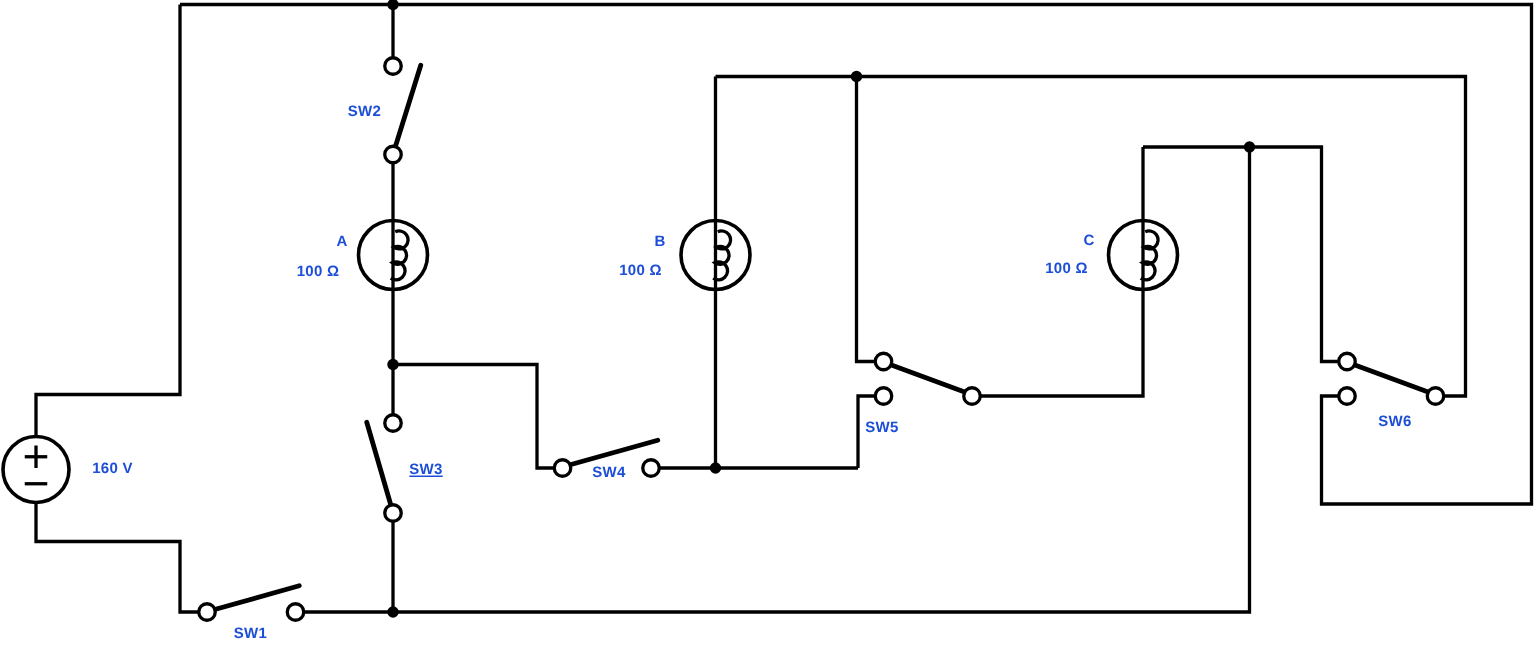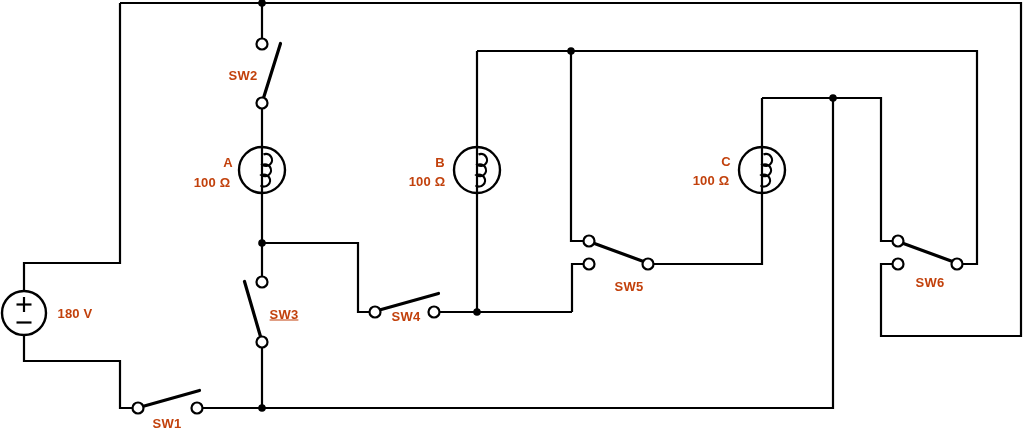--- a/index.html
+++ b/index.html
@@ -17,23 +17,23 @@
   .fil  { fill: none; stroke: #000; stroke-width: 2.2; }
   .term { fill: #fff; stroke: #000; stroke-width: 2.2; }
   .blade{ fill: none; stroke: #000; stroke-width: 3.2; stroke-linecap: round; }
   .dot  { fill: #000; stroke: none; }
   .src  { fill: none; stroke: #000; stroke-width: 2.4; }
   .sym  { fill: none; stroke: #000; stroke-width: 2.2; }
   .lbl {
     position: absolute;
     transform: translate(-50%, -50%);
     font-weight: bold;
-    font-size: 13px;
+    font-size: 10px;
     line-height: 1;
-    color: #c2410c;
+    color: #1d4ed8;
     white-space: nowrap;
     letter-spacing: 0.2px;
   }
 </style>
 </head>
 <body>
 
 <div class="stage">
 
   <svg width="1024" height="430" viewBox="0 0 1024 430">
@@ -118,31 +118,31 @@
     <g>
       <circle class="dot" cx="262" cy="3" r="3.8"></circle>
       <circle class="dot" cx="571" cy="51" r="3.8"></circle>
       <circle class="dot" cx="833" cy="98" r="3.8"></circle>
       <circle class="dot" cx="262" cy="243" r="3.8"></circle>
       <circle class="dot" cx="477" cy="312" r="3.8"></circle>
       <circle class="dot" cx="262" cy="408" r="3.8"></circle>
     </g>
   </svg>
 
-  <div class="lbl" style="left:75px;  top:313px;">180 V</div>
+  <div class="lbl" style="left:75px;  top:313px;">160 V</div>
 
   <div class="lbl" style="left:228px; top:162px;">A</div>
   <div class="lbl" style="left:212px; top:182px;">100 Ω</div>
 
   <div class="lbl" style="left:440px; top:162px;">B</div>
   <div class="lbl" style="left:427px; top:181px;">100 Ω</div>
 
   <div class="lbl" style="left:726px; top:161px;">C</div>
   <div class="lbl" style="left:711px; top:180px;">100 Ω</div>
 
   <div class="lbl" style="left:167px; top:423px;">SW1</div>
   <div class="lbl" style="left:243px; top:75px;">SW2</div>
   <div class="lbl" style="left:284px; top:314px;text-decoration:underline;">SW3</div>
   <div class="lbl" style="left:406px; top:316px;">SW4</div>
-  <div class="lbl" style="left:629px; top:286px;">SW5</div>
+  <div class="lbl" style="left:588px; top:286px;">SW5</div>
   <div class="lbl" style="left:930px; top:282px;">SW6</div>
 
 </div>
 
 </body></html>

